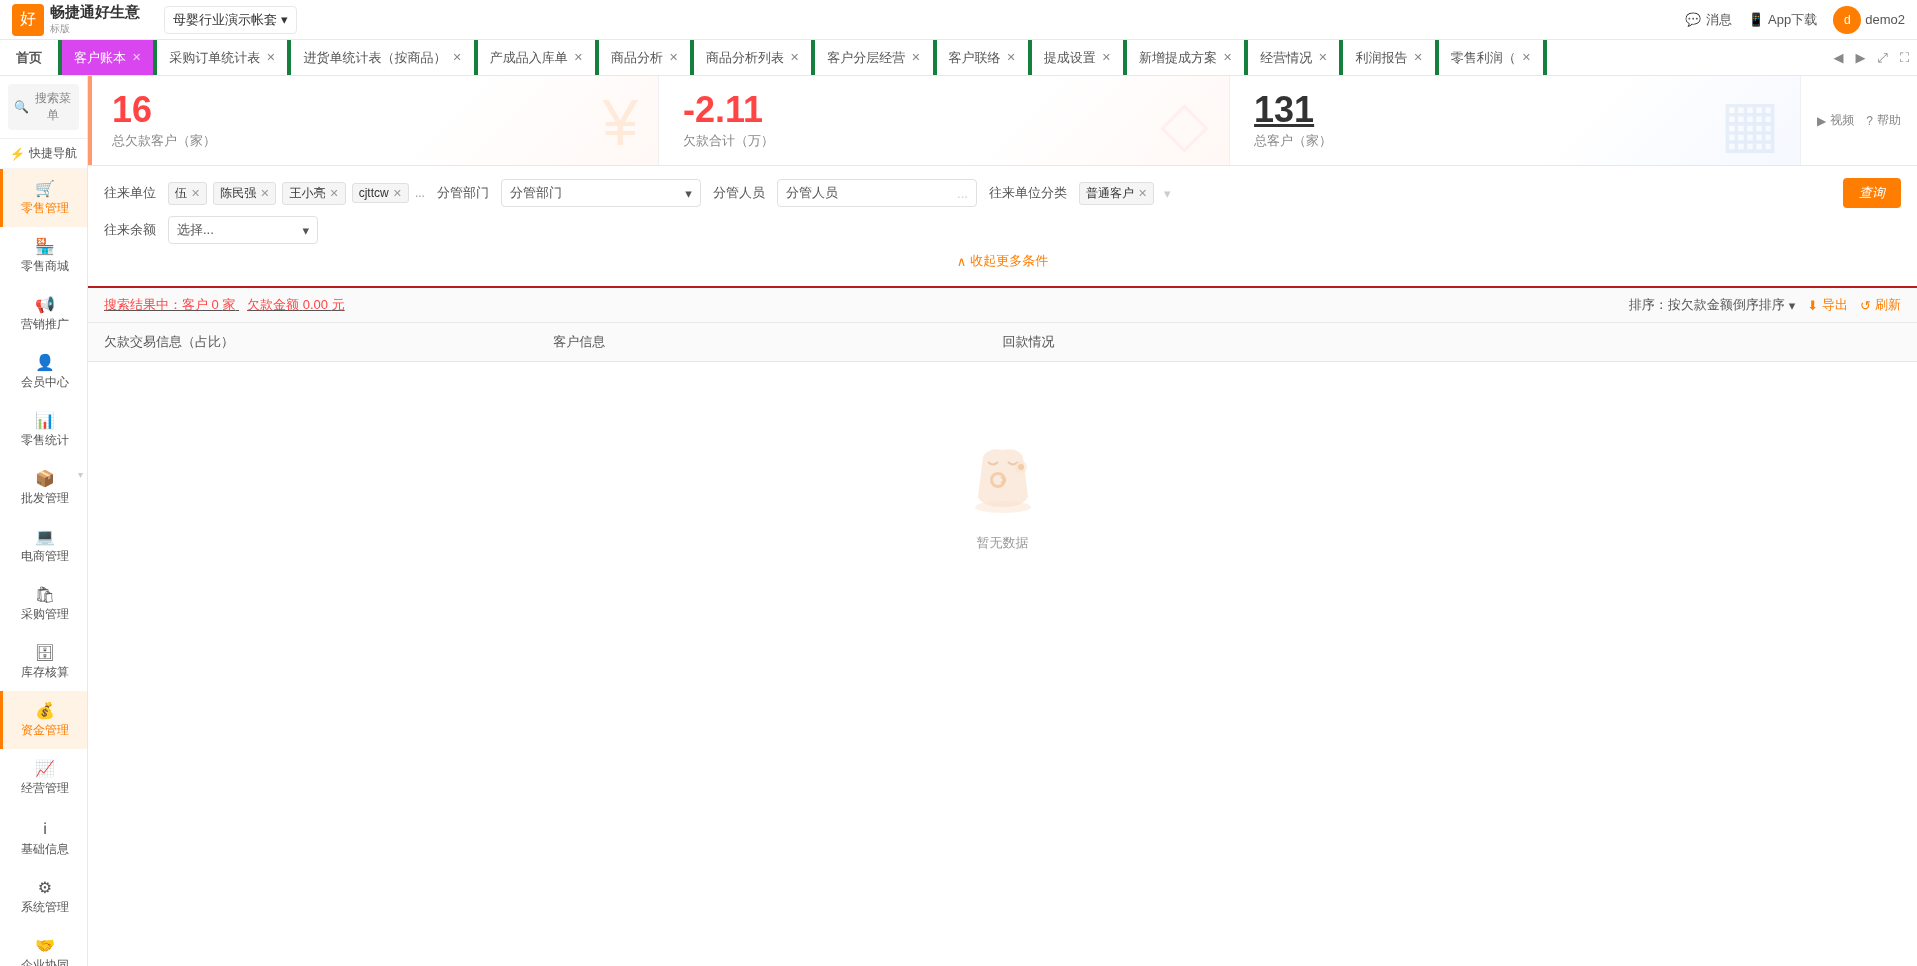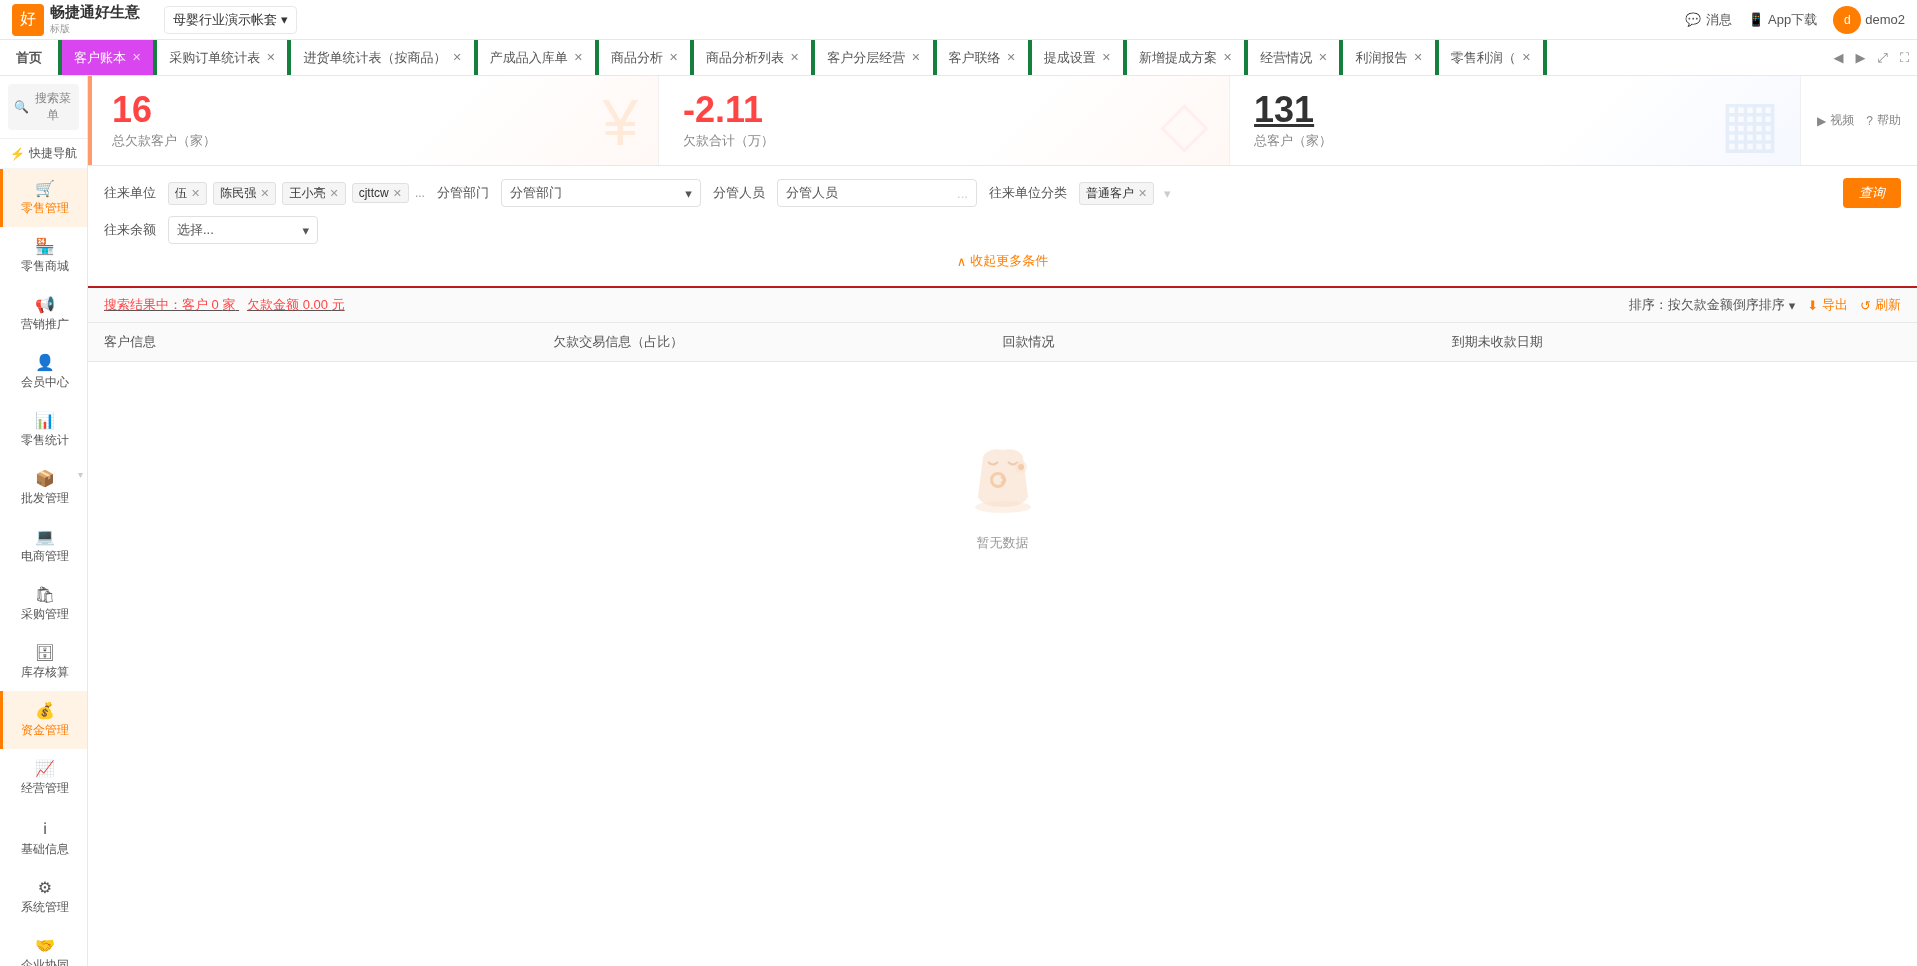--- a/index.html
+++ b/index.html
@@ -376,24 +376,23 @@
         </div>
         <div class="toolbar-btn">
           <span>↺</span>
           <span>刷新</span>
         </div>
       </div>
     </div>
 
     <div class="data-table">
       <div class="table-header">
+        <div class="table-header-cell">欠款交易信息（占比）</div>
         <div class="table-header-cell">客户信息</div>
-        <div class="table-header-cell">欠款交易信息（占比）</div>
         <div class="table-header-cell">回款情况</div>
-        <div class="table-header-cell">到期未收款日期</div>
       </div>
 
       <div class="empty-state">
         <div class="empty-icon">
           <svg width="80" height="80" viewBox="0 0 80 80" fill="none" xmlns="http://www.w3.org/2000/svg">
             <ellipse cx="40" cy="65" rx="28" ry="6" fill="#f5d0b0" opacity="0.5"></ellipse>
             <path d="M20 15 Q25 5 40 8 Q55 5 60 15 L65 55 Q60 65 40 65 Q20 65 15 55 Z" fill="#f5d0b0" opacity="0.7"></path>
             <circle cx="35" cy="38" r="8" fill="#e8a060" opacity="0.8"></circle>
             <circle cx="35" cy="38" r="5" fill="#fff" opacity="0.6"></circle>
             <path d="M38 35 L42 38 L38 41" stroke="#e8a060" stroke-width="2" fill="none" opacity="0.8"></path>

